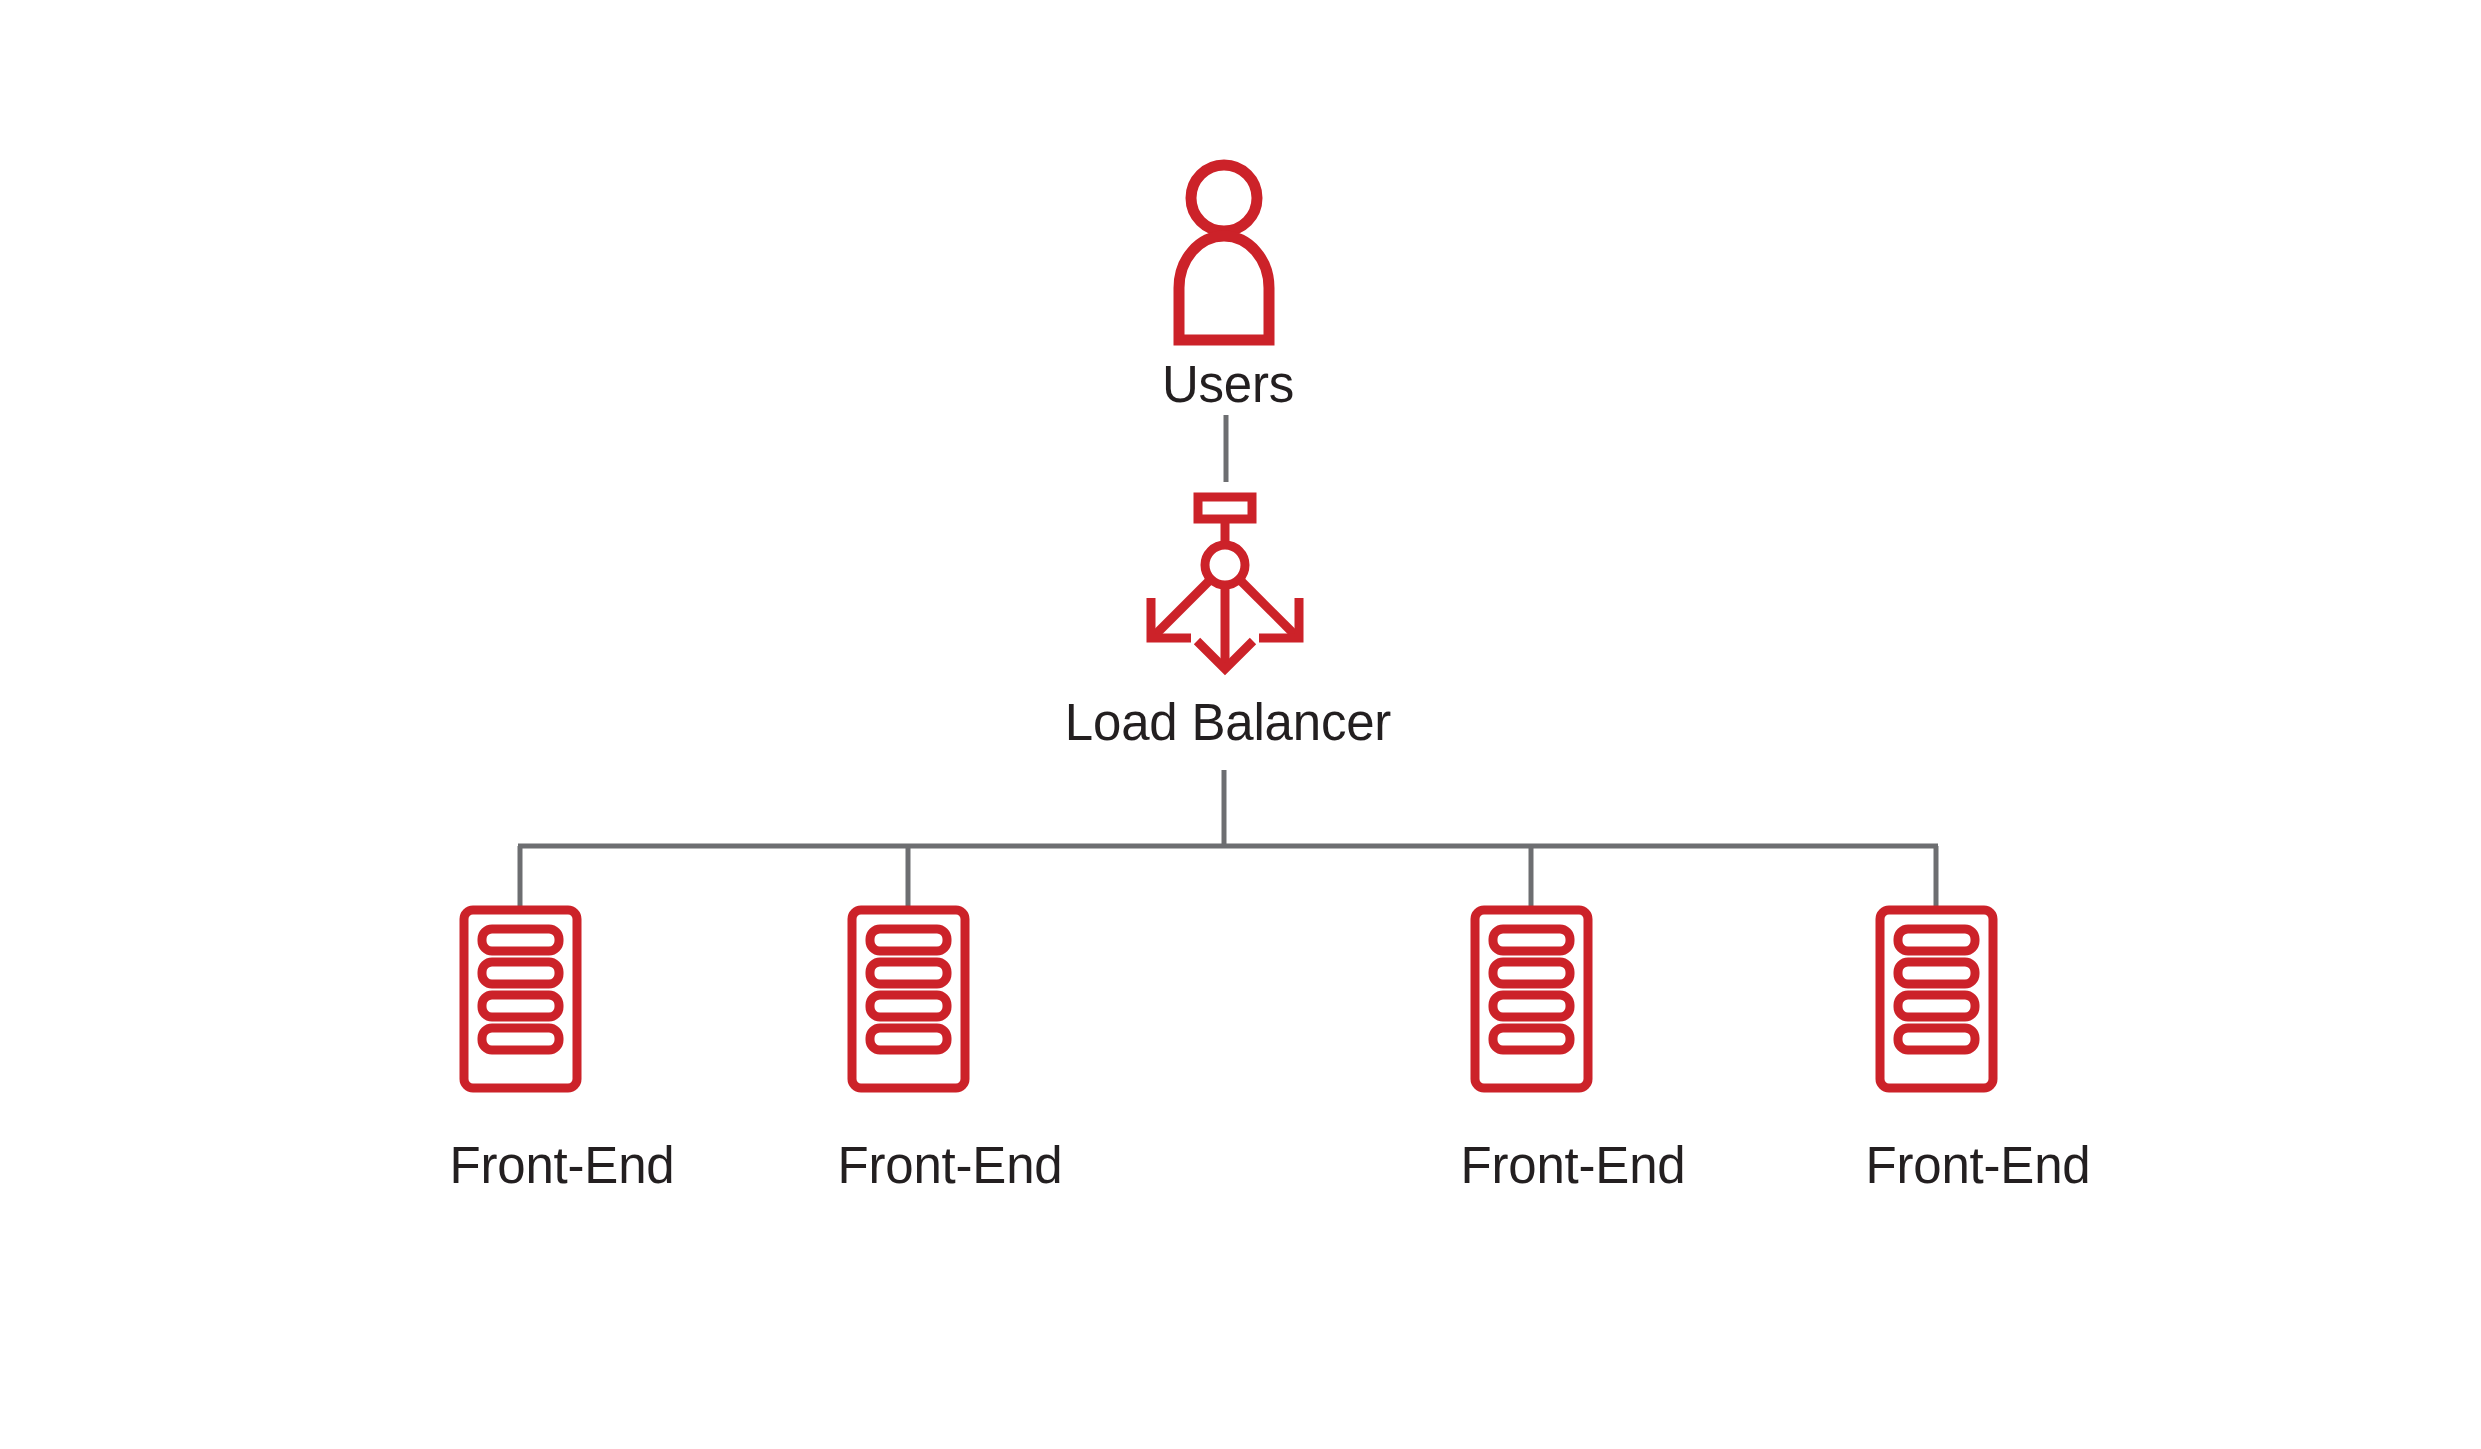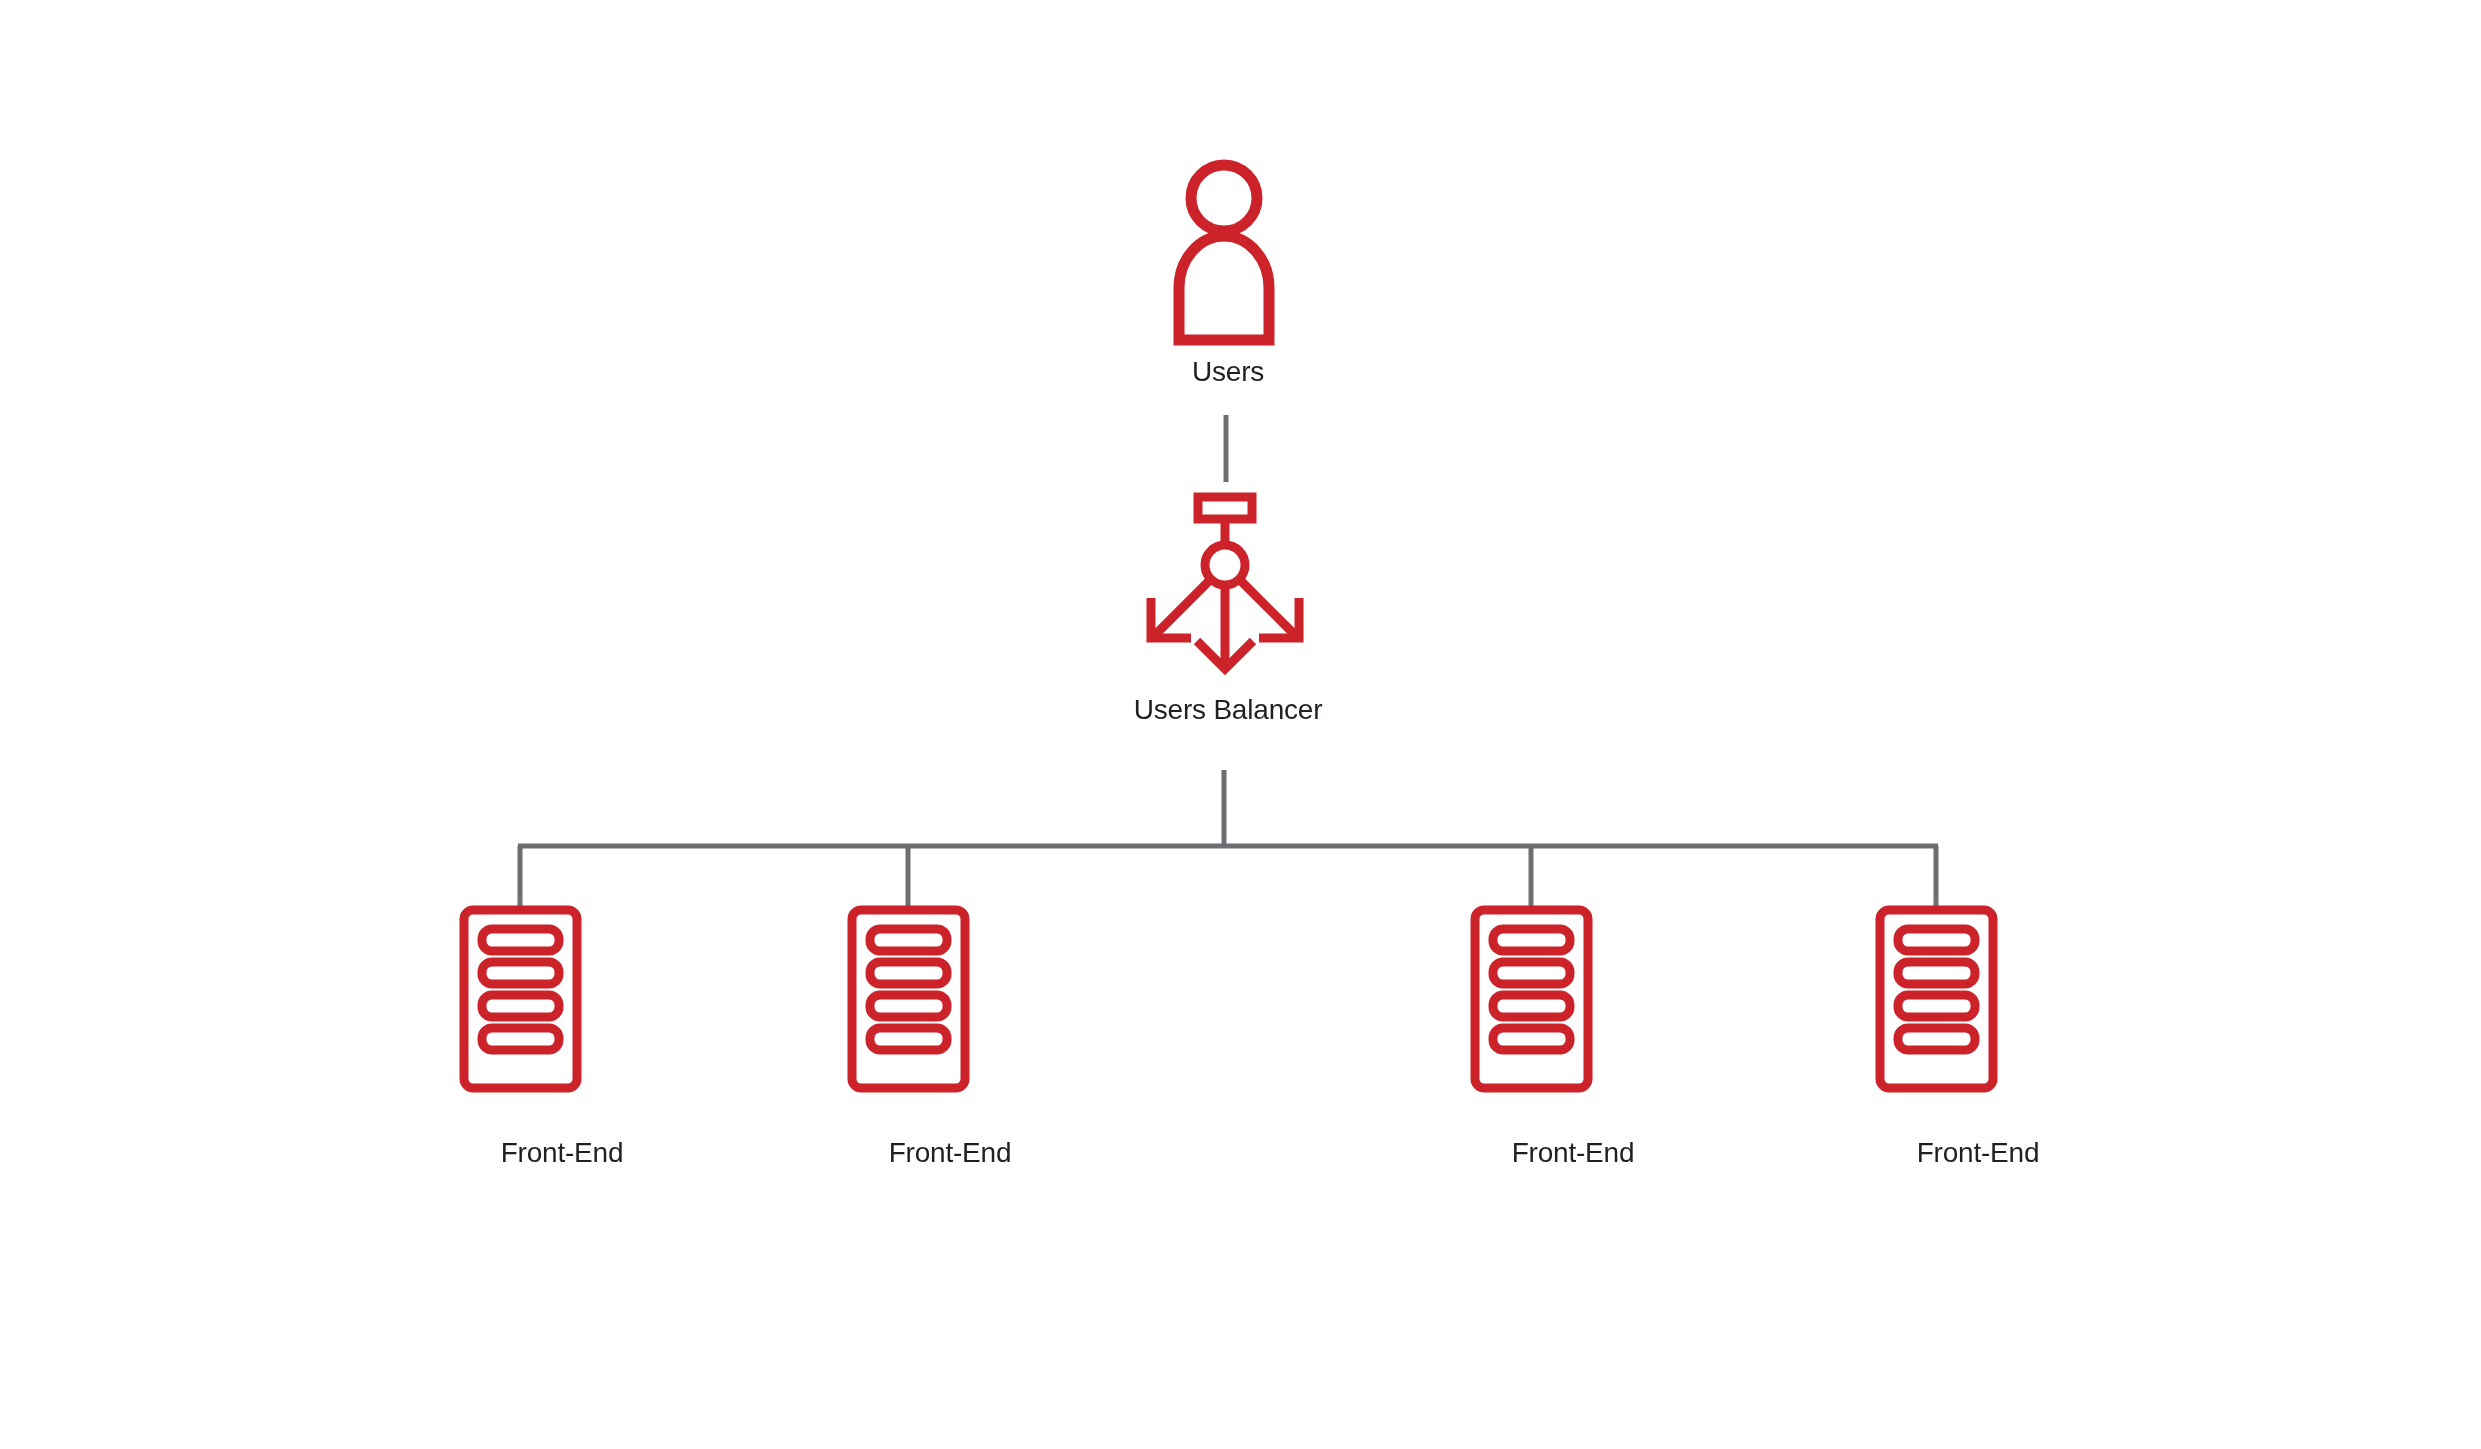--- a/index.html
+++ b/index.html
@@ -24,21 +24,21 @@
     left: 0;
     top: 0;
     width: 2481px;
     height: 1449px;
     display: block;
   }
   .node-label {
     position: absolute;
     color: #231f20;
     font-family: "Liberation Sans", sans-serif;
-    font-size: 28px;
+    font-size: 51px;
     line-height: 1.1;
     white-space: nowrap;
     text-align: center;
     transform: translateX(-50%);
     letter-spacing: -0.2px;
   }
   .label-users   { left: 1228px; top: 357px; }
   .label-lb      { left: 1228px; top: 695px; }
   .label-fe      { top: 1138px; margin-left: 42px; }
 </style>
@@ -115,21 +115,21 @@
       <rect x="1898" y="929" width="77" height="22" rx="10" ry="10"></rect>
       <rect x="1898" y="962" width="77" height="22" rx="10" ry="10"></rect>
       <rect x="1898" y="995" width="77" height="22" rx="10" ry="10"></rect>
       <rect x="1898" y="1028" width="77" height="22" rx="10" ry="10"></rect>
     </g>
 
   </svg>
 
   <div class="node-label label-users">Users</div>
 
-  <div class="node-label label-lb">Users Balancer</div>
+  <div class="node-label label-lb">Load Balancer</div>
 
   <div class="node-label label-fe" style="left:520px;">Front-End</div>
 
   <div class="node-label label-fe" style="left:908px;">Front-End</div>
 
   <div class="node-label label-fe" style="left:1531px;">Front-End</div>
 
   <div class="node-label label-fe" style="left:1936px;">Front-End</div>
 
 </div>

